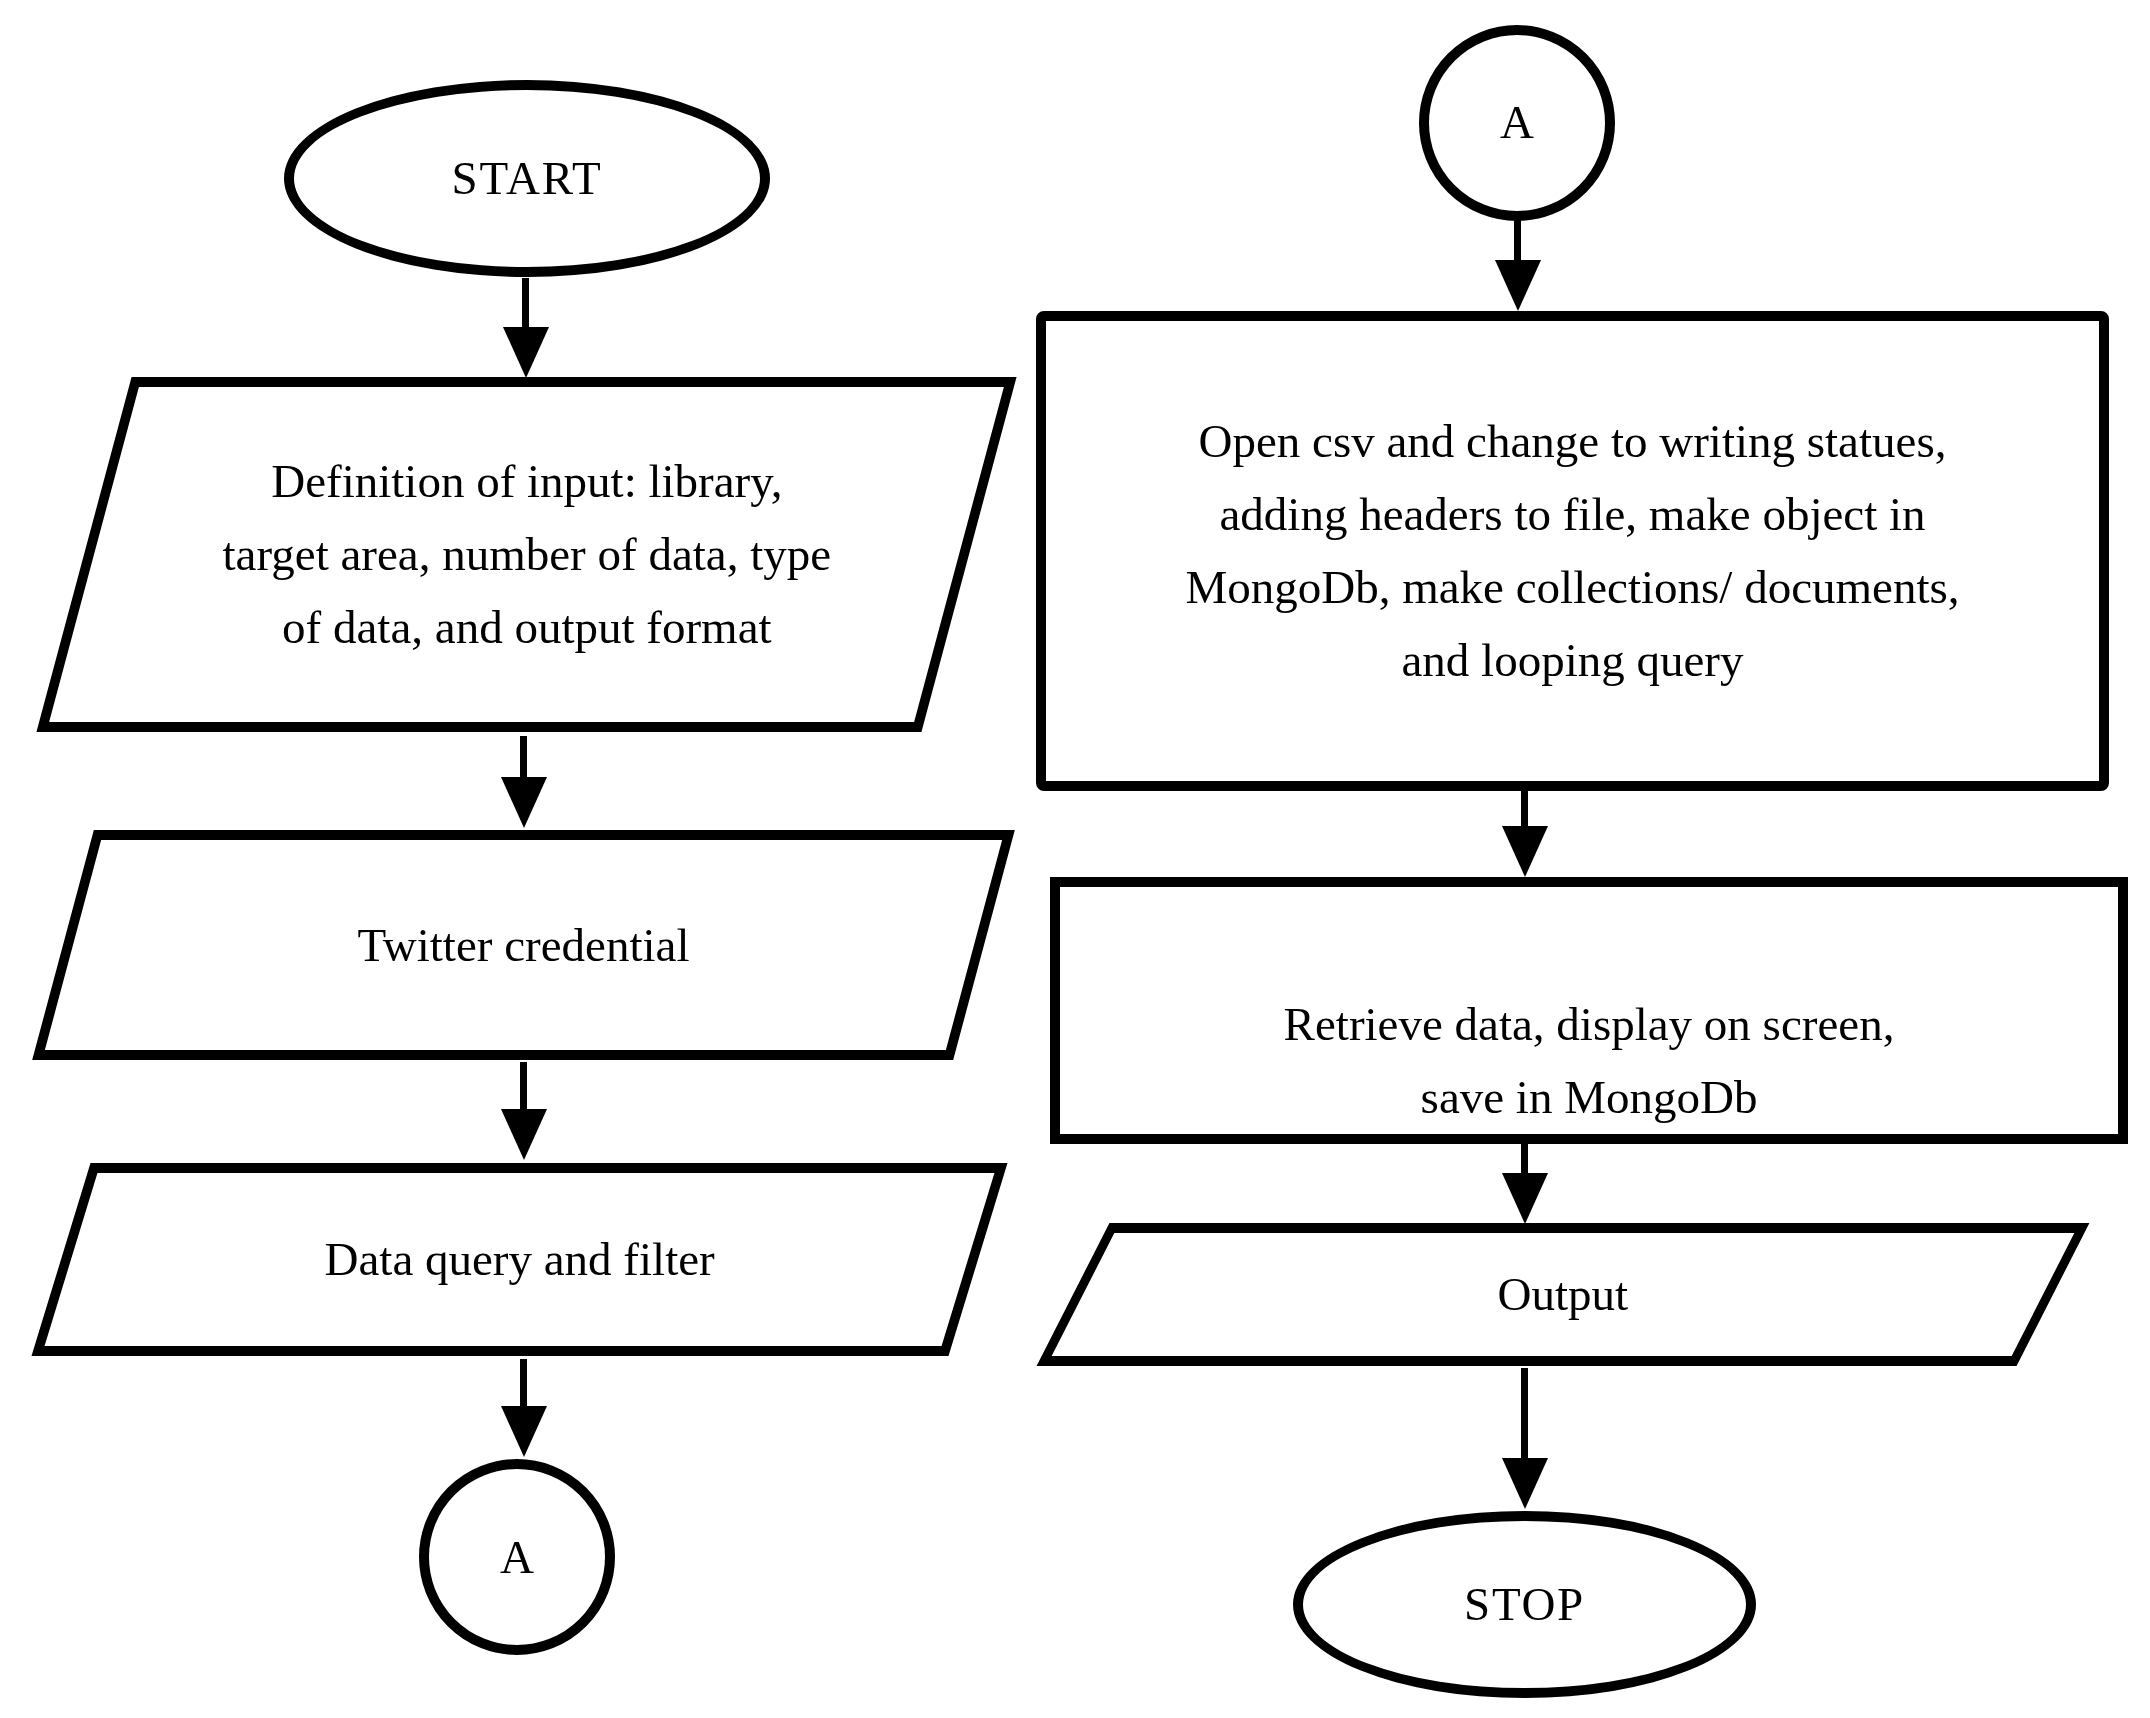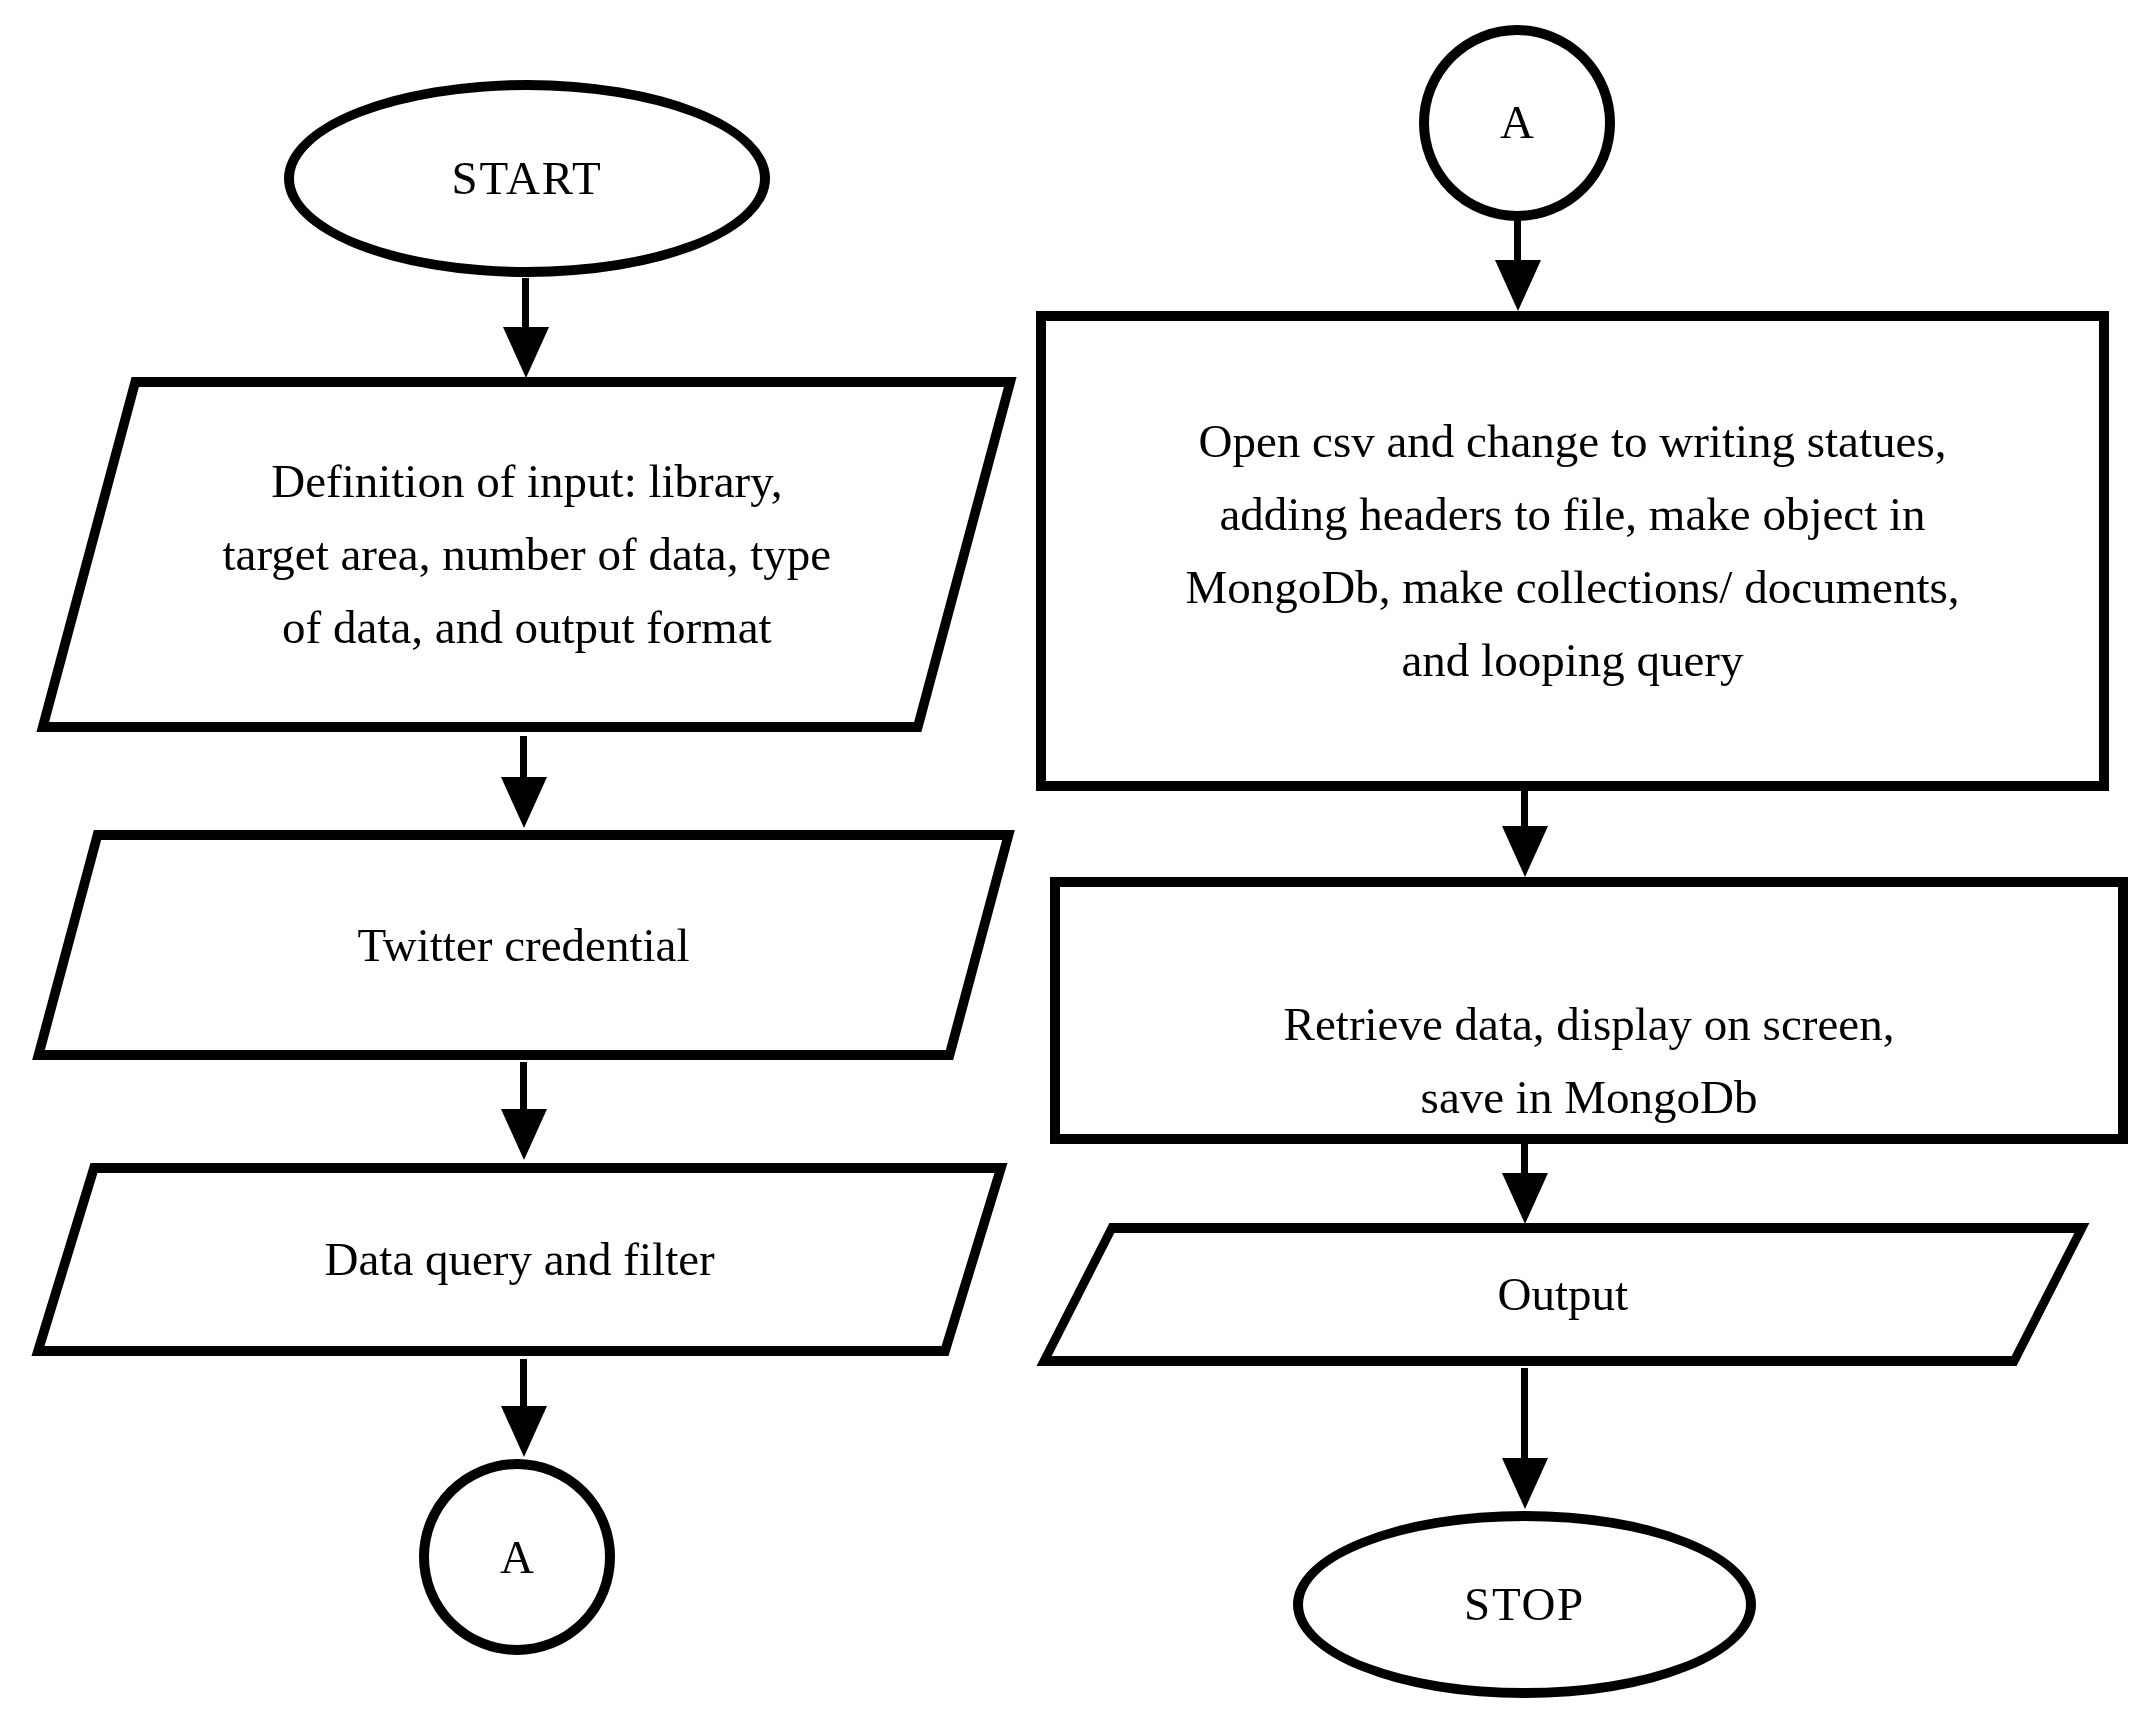--- a/index.html
+++ b/index.html
@@ -116,21 +116,21 @@
 
   <div class="node circle" style="left:1419px; top:24.5px; width:196px; height:196px;">
     <span class="label">A</span>
   </div>
 
   <div class="arrow" style="left:1494px; top:220px; height:91px;">
     <div class="stem"></div>
     <div class="head"></div>
   </div>
 
-  <div class="node" style="left:1036px; top:311px; width:1073px; height:480px;">
+  <div class="node" style="left:1036px; top:311px; width:1073px; height:480px;border-radius:8px;">
     <span class="label">Open csv and change to writing statues,
 adding headers to file, make object in
 MongoDb, make collections/ documents,
 and looping query</span>
   </div>
 
   <div class="arrow" style="left:1501px; top:791px; height:86px;">
     <div class="stem"></div>
     <div class="head"></div>
   </div>

